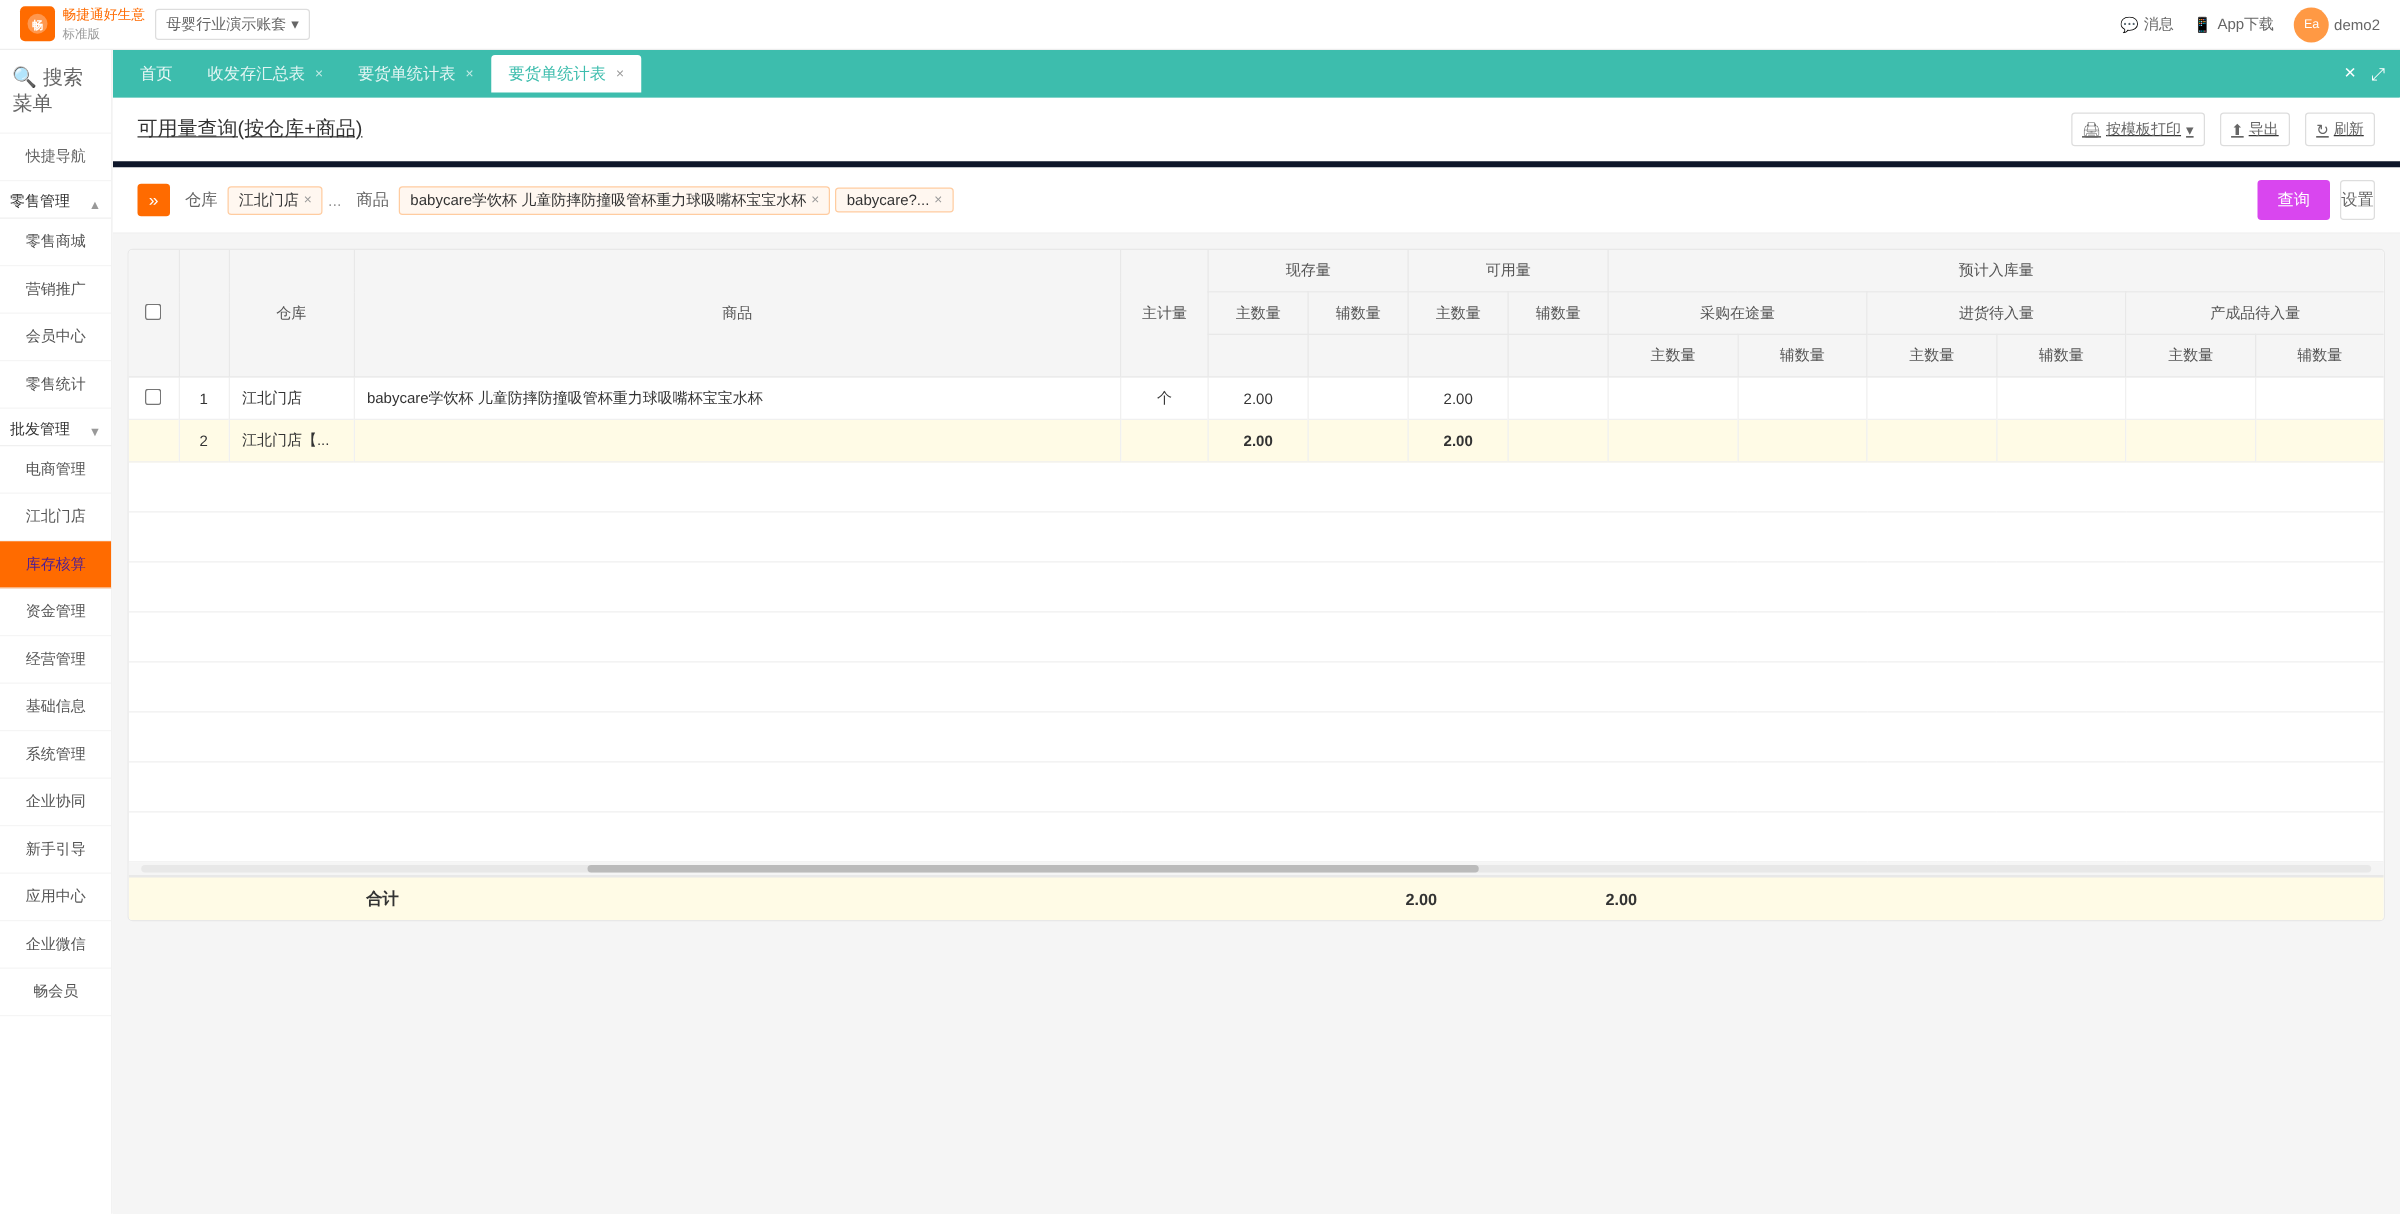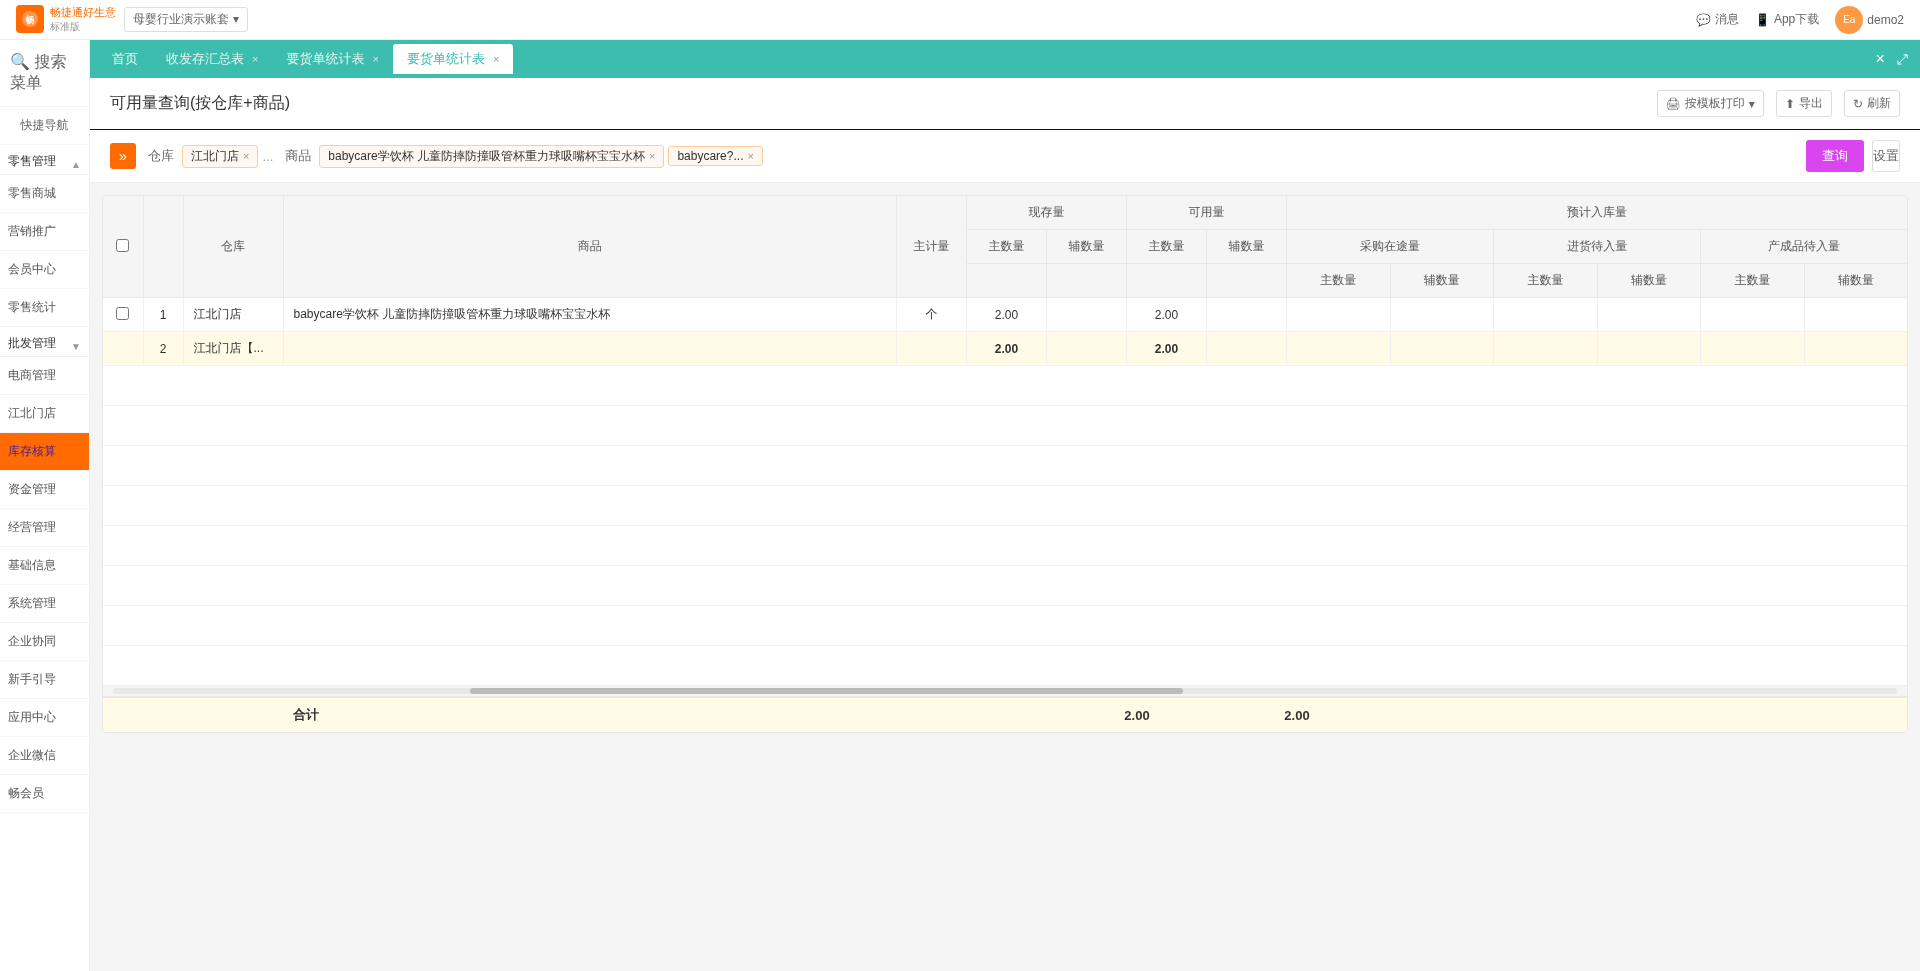--- a/index.html
+++ b/index.html
@@ -71,21 +71,21 @@
       top: 40px; left: 0;
       width: 90px;
       bottom: 0;
       background: #fff;
       border-right: 1px solid #eee;
       z-index: 98;
       overflow-y: auto;
     }
     .sidebar-item {
       padding: 10px 8px;
-      text-align: left;
+      text-align: center;
       font-size: 12px;
       color: #555;
       cursor: pointer;
       border-bottom: 1px solid #f5f5f5;
     }
     .sidebar-item.active { background: #ff6b00; color: #4c1d95; }
     .sidebar-search { padding: 12px 10px; font-size: 16px; color: #666; border-bottom: 1px solid #f5f5f5; cursor: pointer; }
     .sidebar-quick { padding: 10px 8px; font-size: 12px; color: #666; text-align: center; border-bottom: 1px solid #f5f5f5; cursor: pointer; }
     .sidebar-section { padding: 8px 8px 4px; font-size: 12px; color: #333; display: flex; align-items: flex-end; justify-content: space-between; cursor: pointer; border-bottom: 1px solid #f0f0f0; }
     .sidebar-section .arrow { color: #999; font-size: 10px; }
@@ -96,21 +96,22 @@
       top: 78px; left: 90px; right: 0; bottom: 0;
       background: #f5f5f5;
       overflow-y: auto;
     }
     .page-header {
       background: #fff;
       padding: 12px 20px;
       display: flex;
       align-items: center;
       justify-content: space-between;
-      border-bottom: 1px solid #0f172a;
+      border-bottom: 5px solid #0f172a;
+      text-decoration: underline;
     }
     .page-title { font-size: 16px; font-weight: 500; color: #333; }
     .page-actions { display: flex; align-items: center; gap: 12px; }
     .page-action-btn { display: flex; align-items: center; gap: 4px; font-size: 12px; color: #666; cursor: pointer; padding: 4px 8px; border: 1px solid #ddd; border-radius: 3px; background: #fff; }
 
     
     .filter-area {
       background: #fff;
       padding: 10px 20px;
       display: flex;

